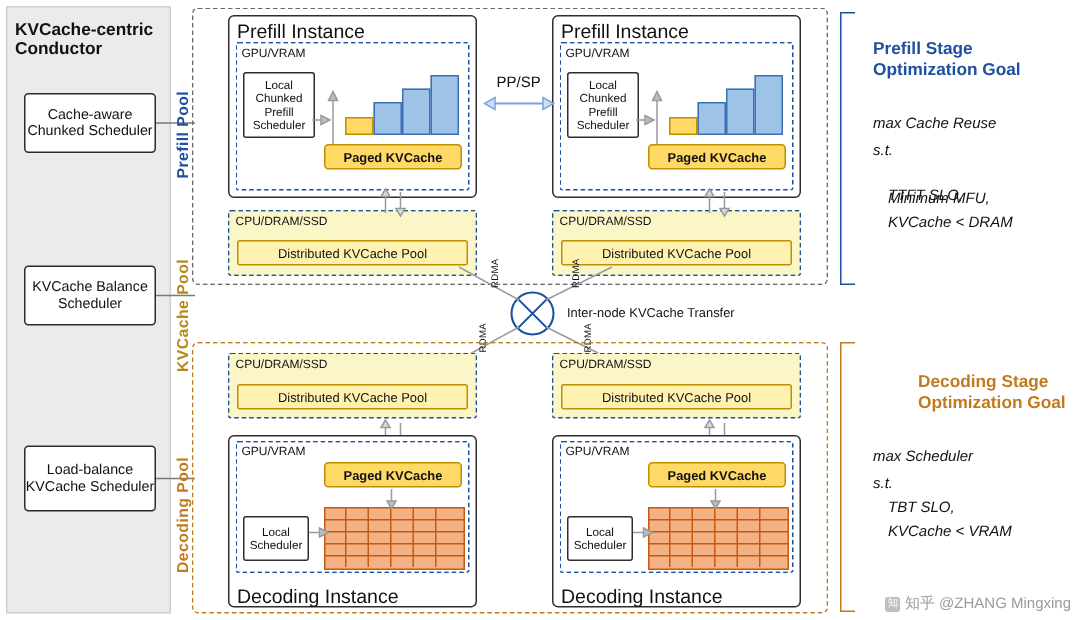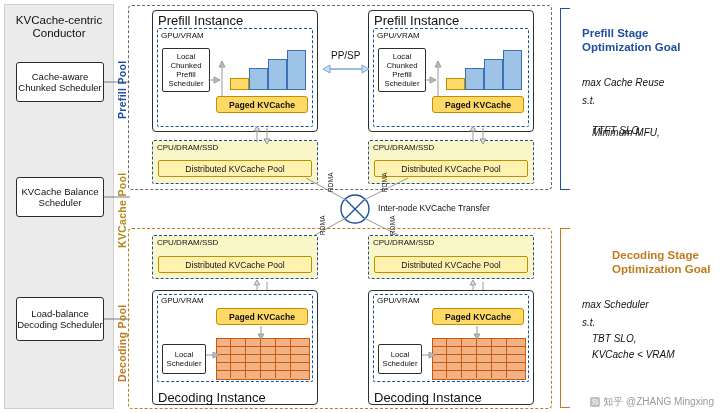--- a/index.html
+++ b/index.html
@@ -2,21 +2,21 @@
 <html><head>
 <meta charset="utf-8">
 <style>
   html,body{margin:0;padding:0;}
   body{width:720px;height:413px;background:#ffffff;font-family:"Liberation Sans",sans-serif;overflow:hidden;position:relative;}
   #stage{position:absolute;left:0;top:0;width:720px;height:413px;}
   .abs{position:absolute;box-sizing:border-box;}
 
   
   .conductor{left:4px;top:4px;width:110px;height:405px;background:#ebebeb;border:1px solid #cfcfcf;}
-  .conductor-title{left:10px;top:14px;width:98px;text-align:center;font-size:11.5px;font-weight:normal;color:#111;line-height:13px;}
+  .conductor-title{left:10px;top:14px;width:98px;text-align:left;font-size:11.5px;font-weight:bold;color:#111;line-height:13px;}
   .cbox{background:#ffffff;border:1px solid #2b2b2b;border-radius:3px;display:flex;align-items:center;justify-content:center;text-align:center;font-size:9.5px;line-height:11.5px;color:#111;}
 
   
   .pool-dash{border:1.6px dashed #6a6a6a;border-radius:4px;}
   .prefill-pool{left:128px;top:5px;width:424px;height:185px;}
   .decode-pool{left:128px;top:228px;width:424px;height:181px;border-color:#c07b1f;}
 
   
   .vlabel{writing-mode:vertical-rl;transform:rotate(180deg);font-size:10.5px;font-weight:bold;letter-spacing:.3px;text-align:center;}
 
@@ -65,21 +65,21 @@
     <span>KVCache-centric Conductor</span>
   </div>
 
   <div class="abs cbox" style="left:16px;top:62px;width:88px;height:40px;">
     <span>Cache-aware Chunked Scheduler</span>
   </div>
   <div class="abs cbox" style="left:16px;top:177px;width:88px;height:40px;">
     <span>KVCache Balance Scheduler</span>
   </div>
   <div class="abs cbox" style="left:16px;top:297px;width:88px;height:44px;">
-    <span>Load-balance Decoding Scheduler</span>
+    <span>Load-balance KVCache Scheduler</span>
   </div>
 
   <svg class="abs" style="left:104px;top:55px;width:30px;height:300px;">
     <line x1="0" y1="27" x2="26" y2="27" stroke="#7a7a7a" stroke-width="1"></line>
     <line x1="0" y1="142" x2="26" y2="142" stroke="#7a7a7a" stroke-width="1"></line>
     <line x1="0" y1="264" x2="26" y2="264" stroke="#7a7a7a" stroke-width="1"></line>
   </svg>
 
   <div class="abs vlabel" style="left:116px;top:35px;width:12px;height:110px;color:#1f4fa0;">
     <span>Prefill Pool</span>
@@ -328,20 +328,23 @@
   </div>
   <div class="abs goal-body" style="left:582px;top:94px;width:134px;">
     <span>s.t.</span>
   </div>
   <div class="abs goal-body" style="left:592px;top:124px;width:126px;">
     <span>TTFT SLO,</span>
   </div>
   <div class="abs goal-body" style="left:592px;top:126px;width:126px;">
     <span>Minimum MFU,</span>
   </div>
+  <div class="abs goal-body" style="left:592px;top:142px;width:126px;">
+    <span>KVCache &lt; DRAM</span>
+  </div>
 
   <div class="abs bracket-o" style="left:560px;top:228px;width:10px;height:180px;"></div>
   <div class="abs goal-title" style="left:612px;top:248px;width:134px;color:#c07b1f;">
     <span>Decoding Stage Optimization Goal</span>
   </div>
   <div class="abs goal-body" style="left:582px;top:298px;width:134px;">
     <span>max Scheduler</span>
   </div>
   <div class="abs goal-body" style="left:582px;top:316px;width:134px;">
     <span>s.t.</span>

